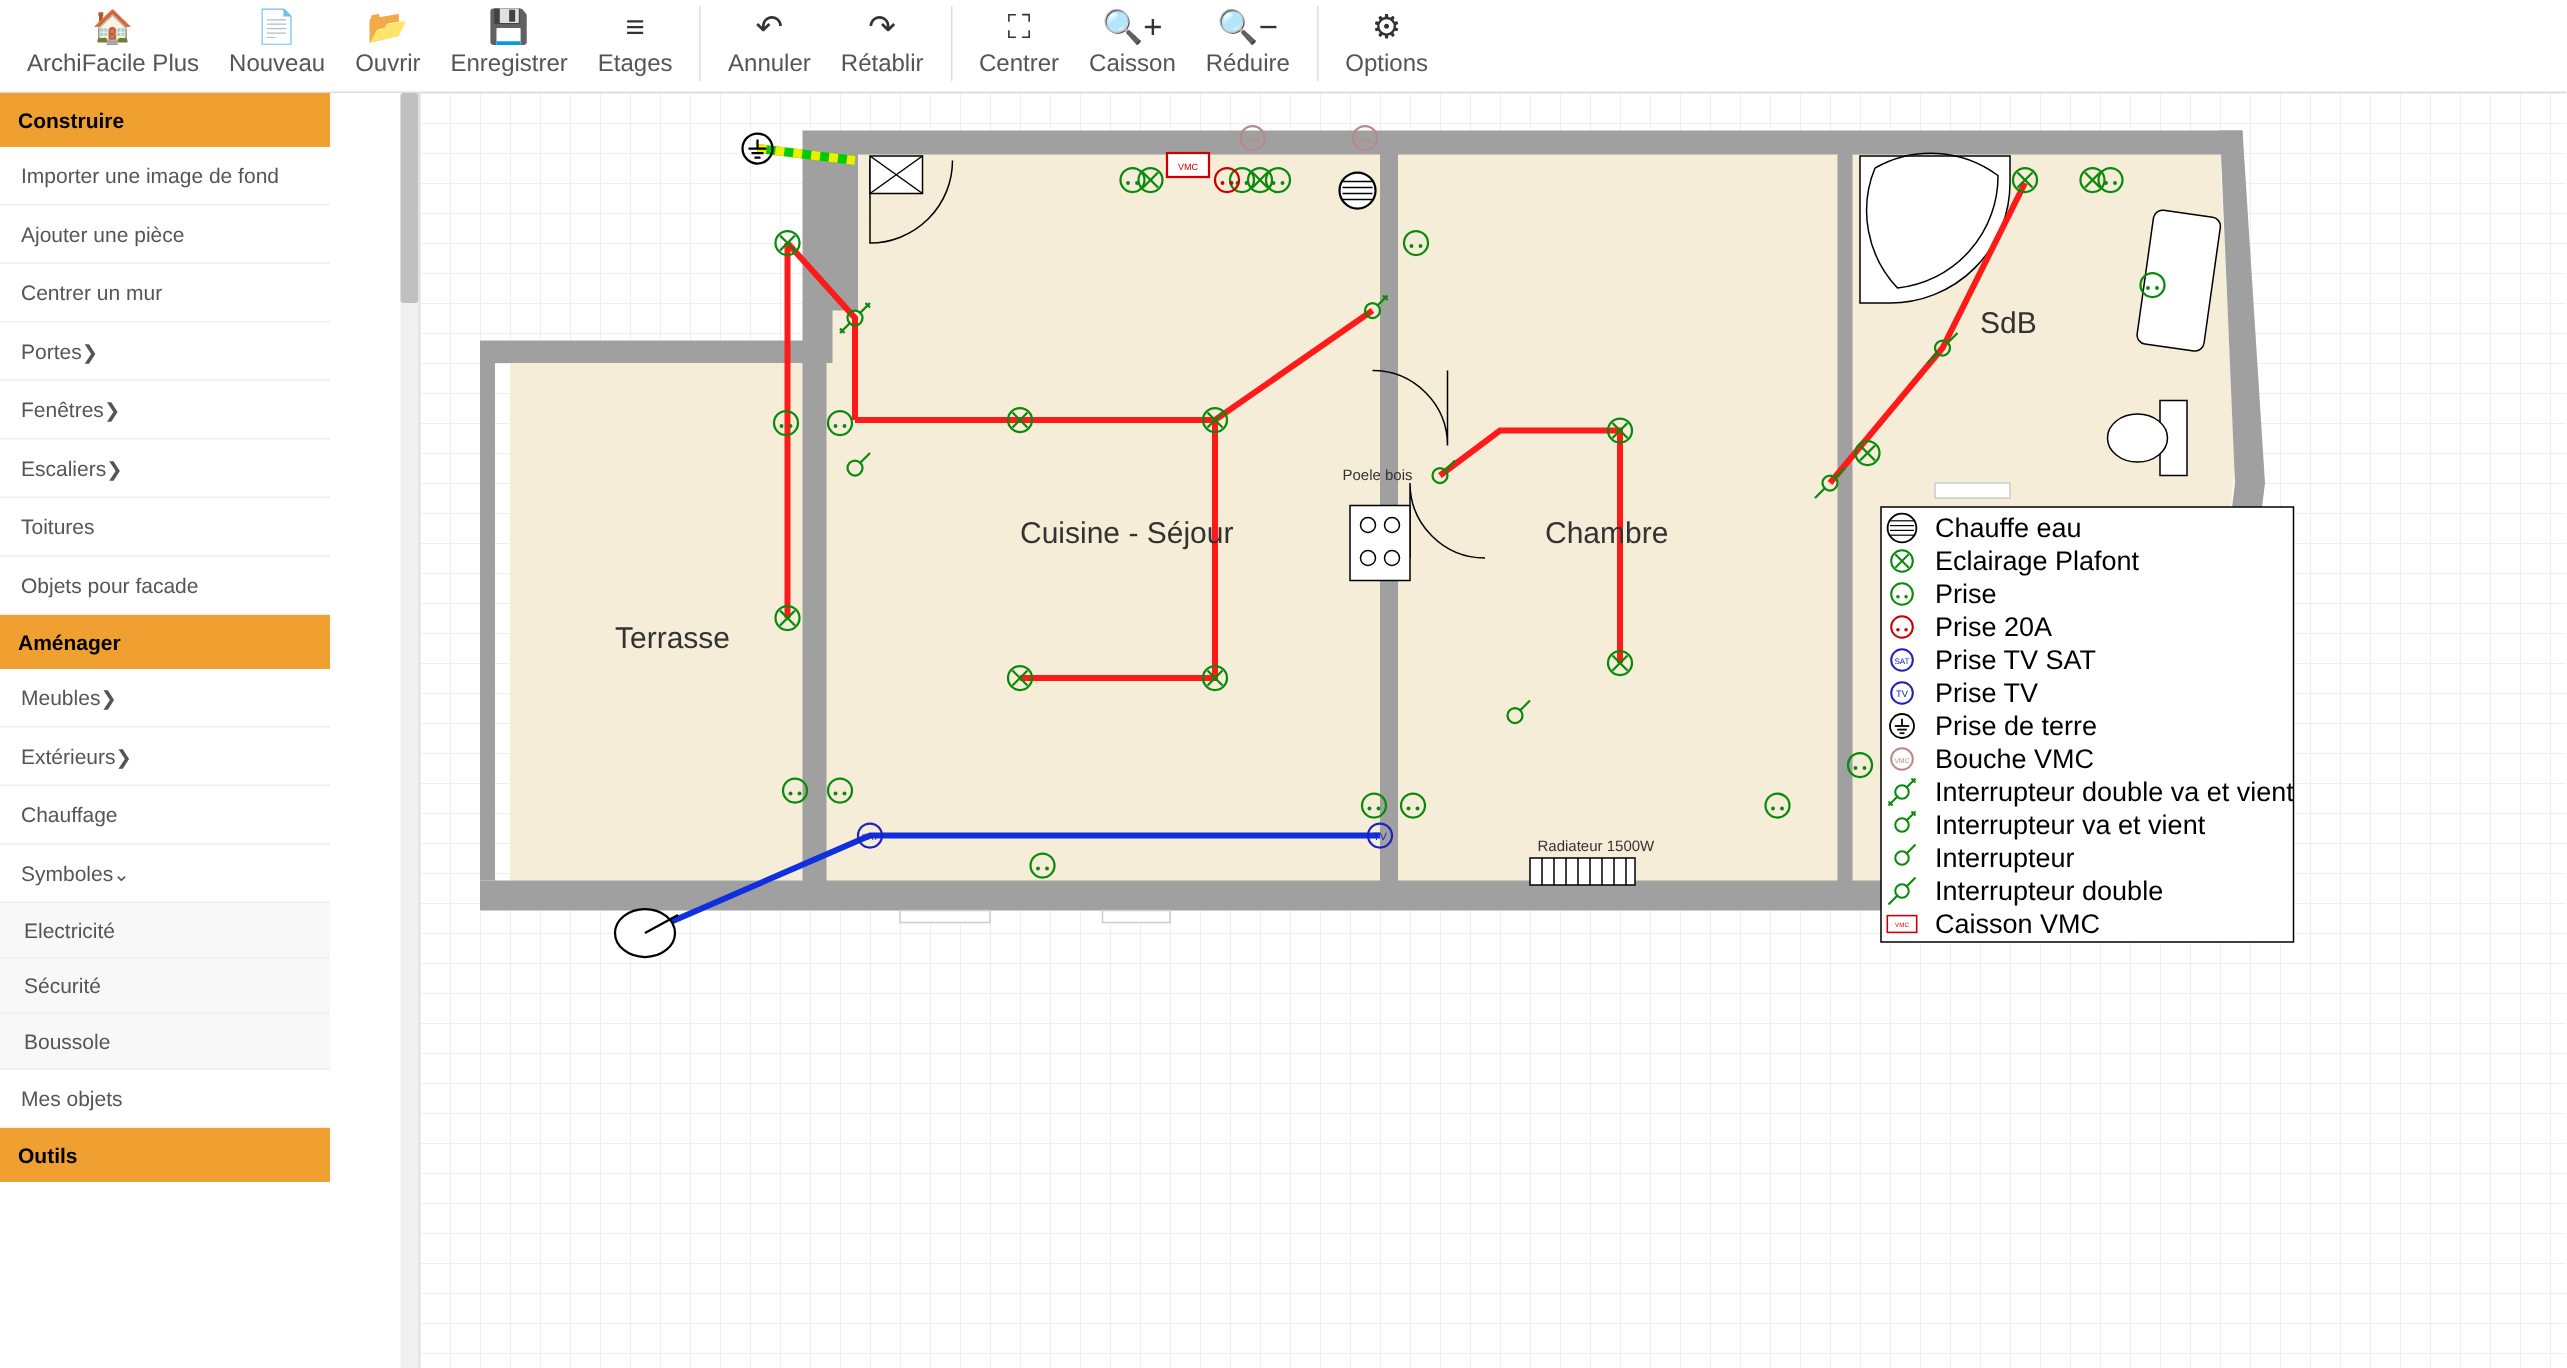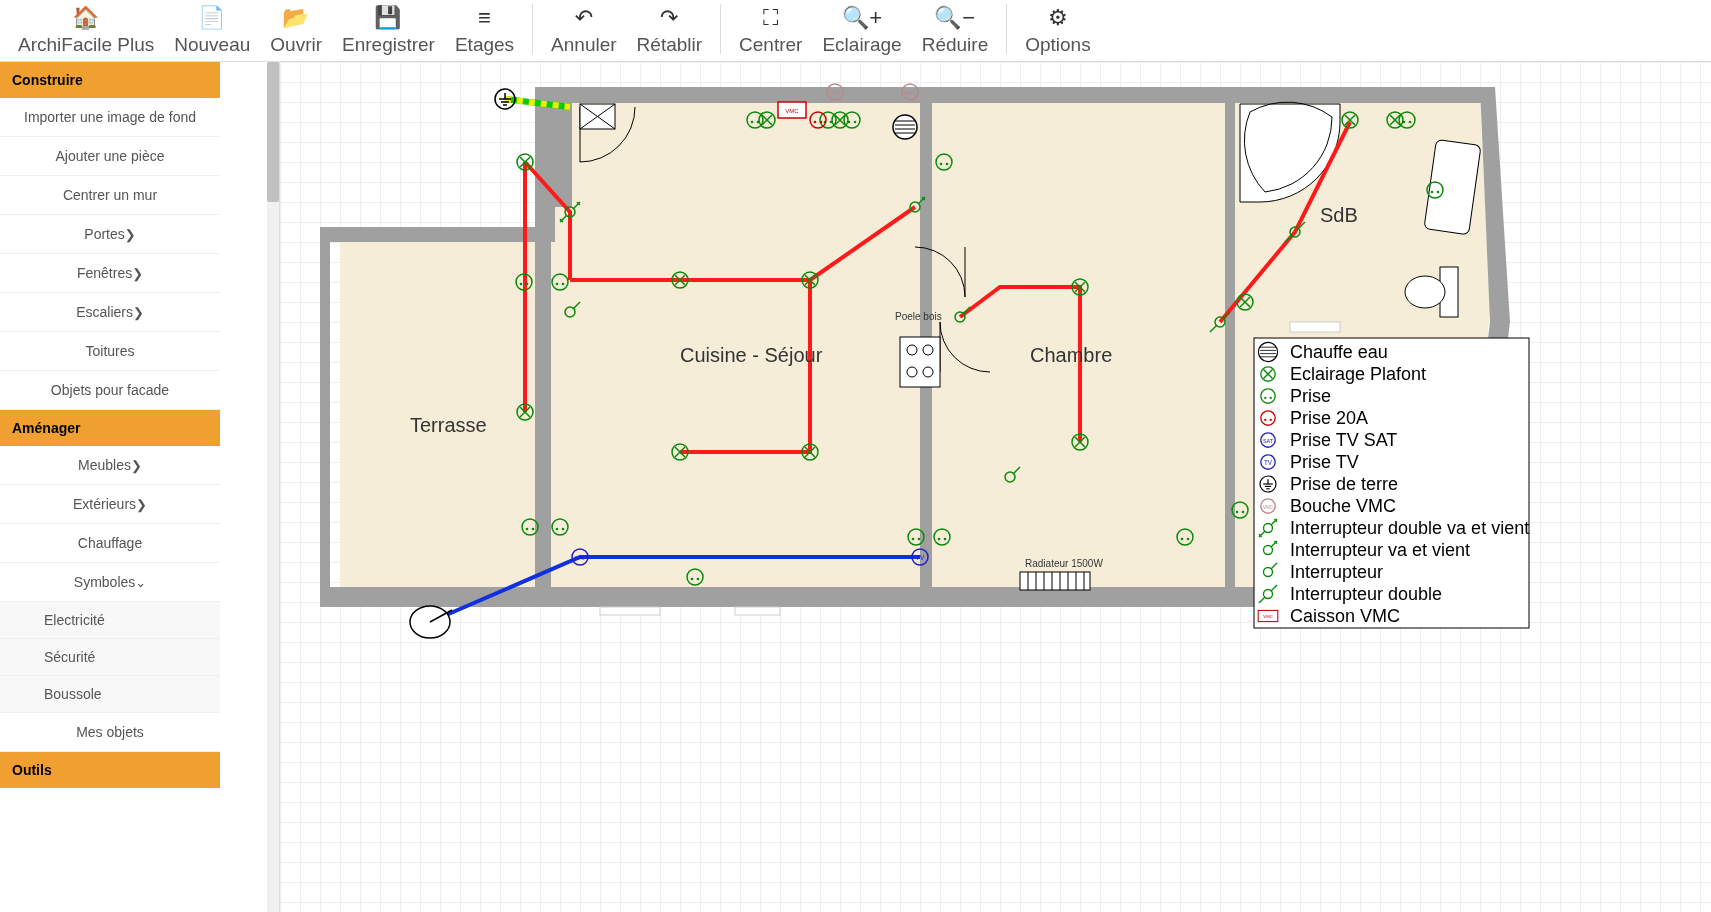--- a/index.html
+++ b/index.html
@@ -2,32 +2,32 @@
 <html><head>
 <meta charset="utf-8">
 <style>
 * { box-sizing: border-box; margin: 0; padding: 0; }
 body { font-family: Arial, sans-serif; font-size: 14px; color: #555; overflow: hidden; width: 1711px; height: 912px; position: relative; background: #fff; }
 
 
 .toolbar { display: flex; align-items: flex-start; gap: 0; padding: 4px 8px; background: #fff; border-bottom: 1px solid #ddd; height: 62px; }
 .toolbar-item { display: flex; flex-direction: column; align-items: center; padding: 2px 10px; cursor: pointer; min-width: 50px; }
 .toolbar-item .icon { font-size: 22px; color: #333; height: 24px; display: flex; align-items: center; }
-.toolbar-item .lbl { font-size: 19px; color: #555; margin-top: 4px; white-space: nowrap; }
+.toolbar-item .lbl { font-size: 16px; color: #555; margin-top: 4px; white-space: nowrap; }
 .toolbar-sep { width: 1px; background: #ddd; height: 50px; margin: 0 8px; }
 
 
 .main { display: flex; height: calc(912px - 62px); }
 
 
 .sidebar { width: 280px; background: #fff; border-right: 1px solid #ddd; overflow-y: auto; position: relative; }
 .sidebar-inner { width: 220px; }
 .sb-header { background: #f0a030; color: #000; font-weight: bold; padding: 10px 12px; font-size: 14px; }
-.sb-item { padding: 11px 14px; border-bottom: 1px solid #eee; cursor: pointer; display: flex; justify-content: center; align-items: center; font-size: 14px; color: #555; }
-.sb-sub { padding: 10px 14px 10px 44px; border-bottom: 1px solid #eee; cursor: pointer; font-size: 14px; color: #555; background: #f8f8f8; }
+.sb-item { padding: 11px 14px; border-bottom: 1px solid #eee; cursor: pointer; display: flex; justify-content: flex-start; align-items: center; font-size: 14px; color: #555; }
+.sb-sub { padding: 10px 14px 10px 16px; border-bottom: 1px solid #eee; cursor: pointer; font-size: 14px; color: #555; background: #f8f8f8; }
 .chev { font-size: 13px; }
 .scrollbar-track { position: absolute; right: 0; top: 0; width: 12px; height: 100%; background: #f0f0f0; }
 .scrollbar-thumb { position: absolute; right: 0; top: 0; width: 12px; height: 140px; background: #c0c0c0; border-radius: 2px; }
 
 
 .canvas { flex: 1; position: relative; overflow: hidden; background: #fff; }
 .grid { position: absolute; inset: 0;
   background-image:
     linear-gradient(#eee 1px, transparent 1px),
     linear-gradient(90deg, #eee 1px, transparent 1px),
@@ -74,21 +74,21 @@
     <span class="icon">↷</span>
     <span class="lbl">Rétablir</span>
   </div>
   <div class="toolbar-sep"></div>
   <div class="toolbar-item">
     <span class="icon">⛶</span>
     <span class="lbl">Centrer</span>
   </div>
   <div class="toolbar-item">
     <span class="icon">🔍+</span>
-    <span class="lbl">Eclairage</span>
+    <span class="lbl">Caisson</span>
   </div>
   <div class="toolbar-item">
     <span class="icon">🔍−</span>
     <span class="lbl">Réduire</span>
   </div>
   <div class="toolbar-sep"></div>
   <div class="toolbar-item">
     <span class="icon">⚙</span>
     <span class="lbl">Options</span>
   </div>

